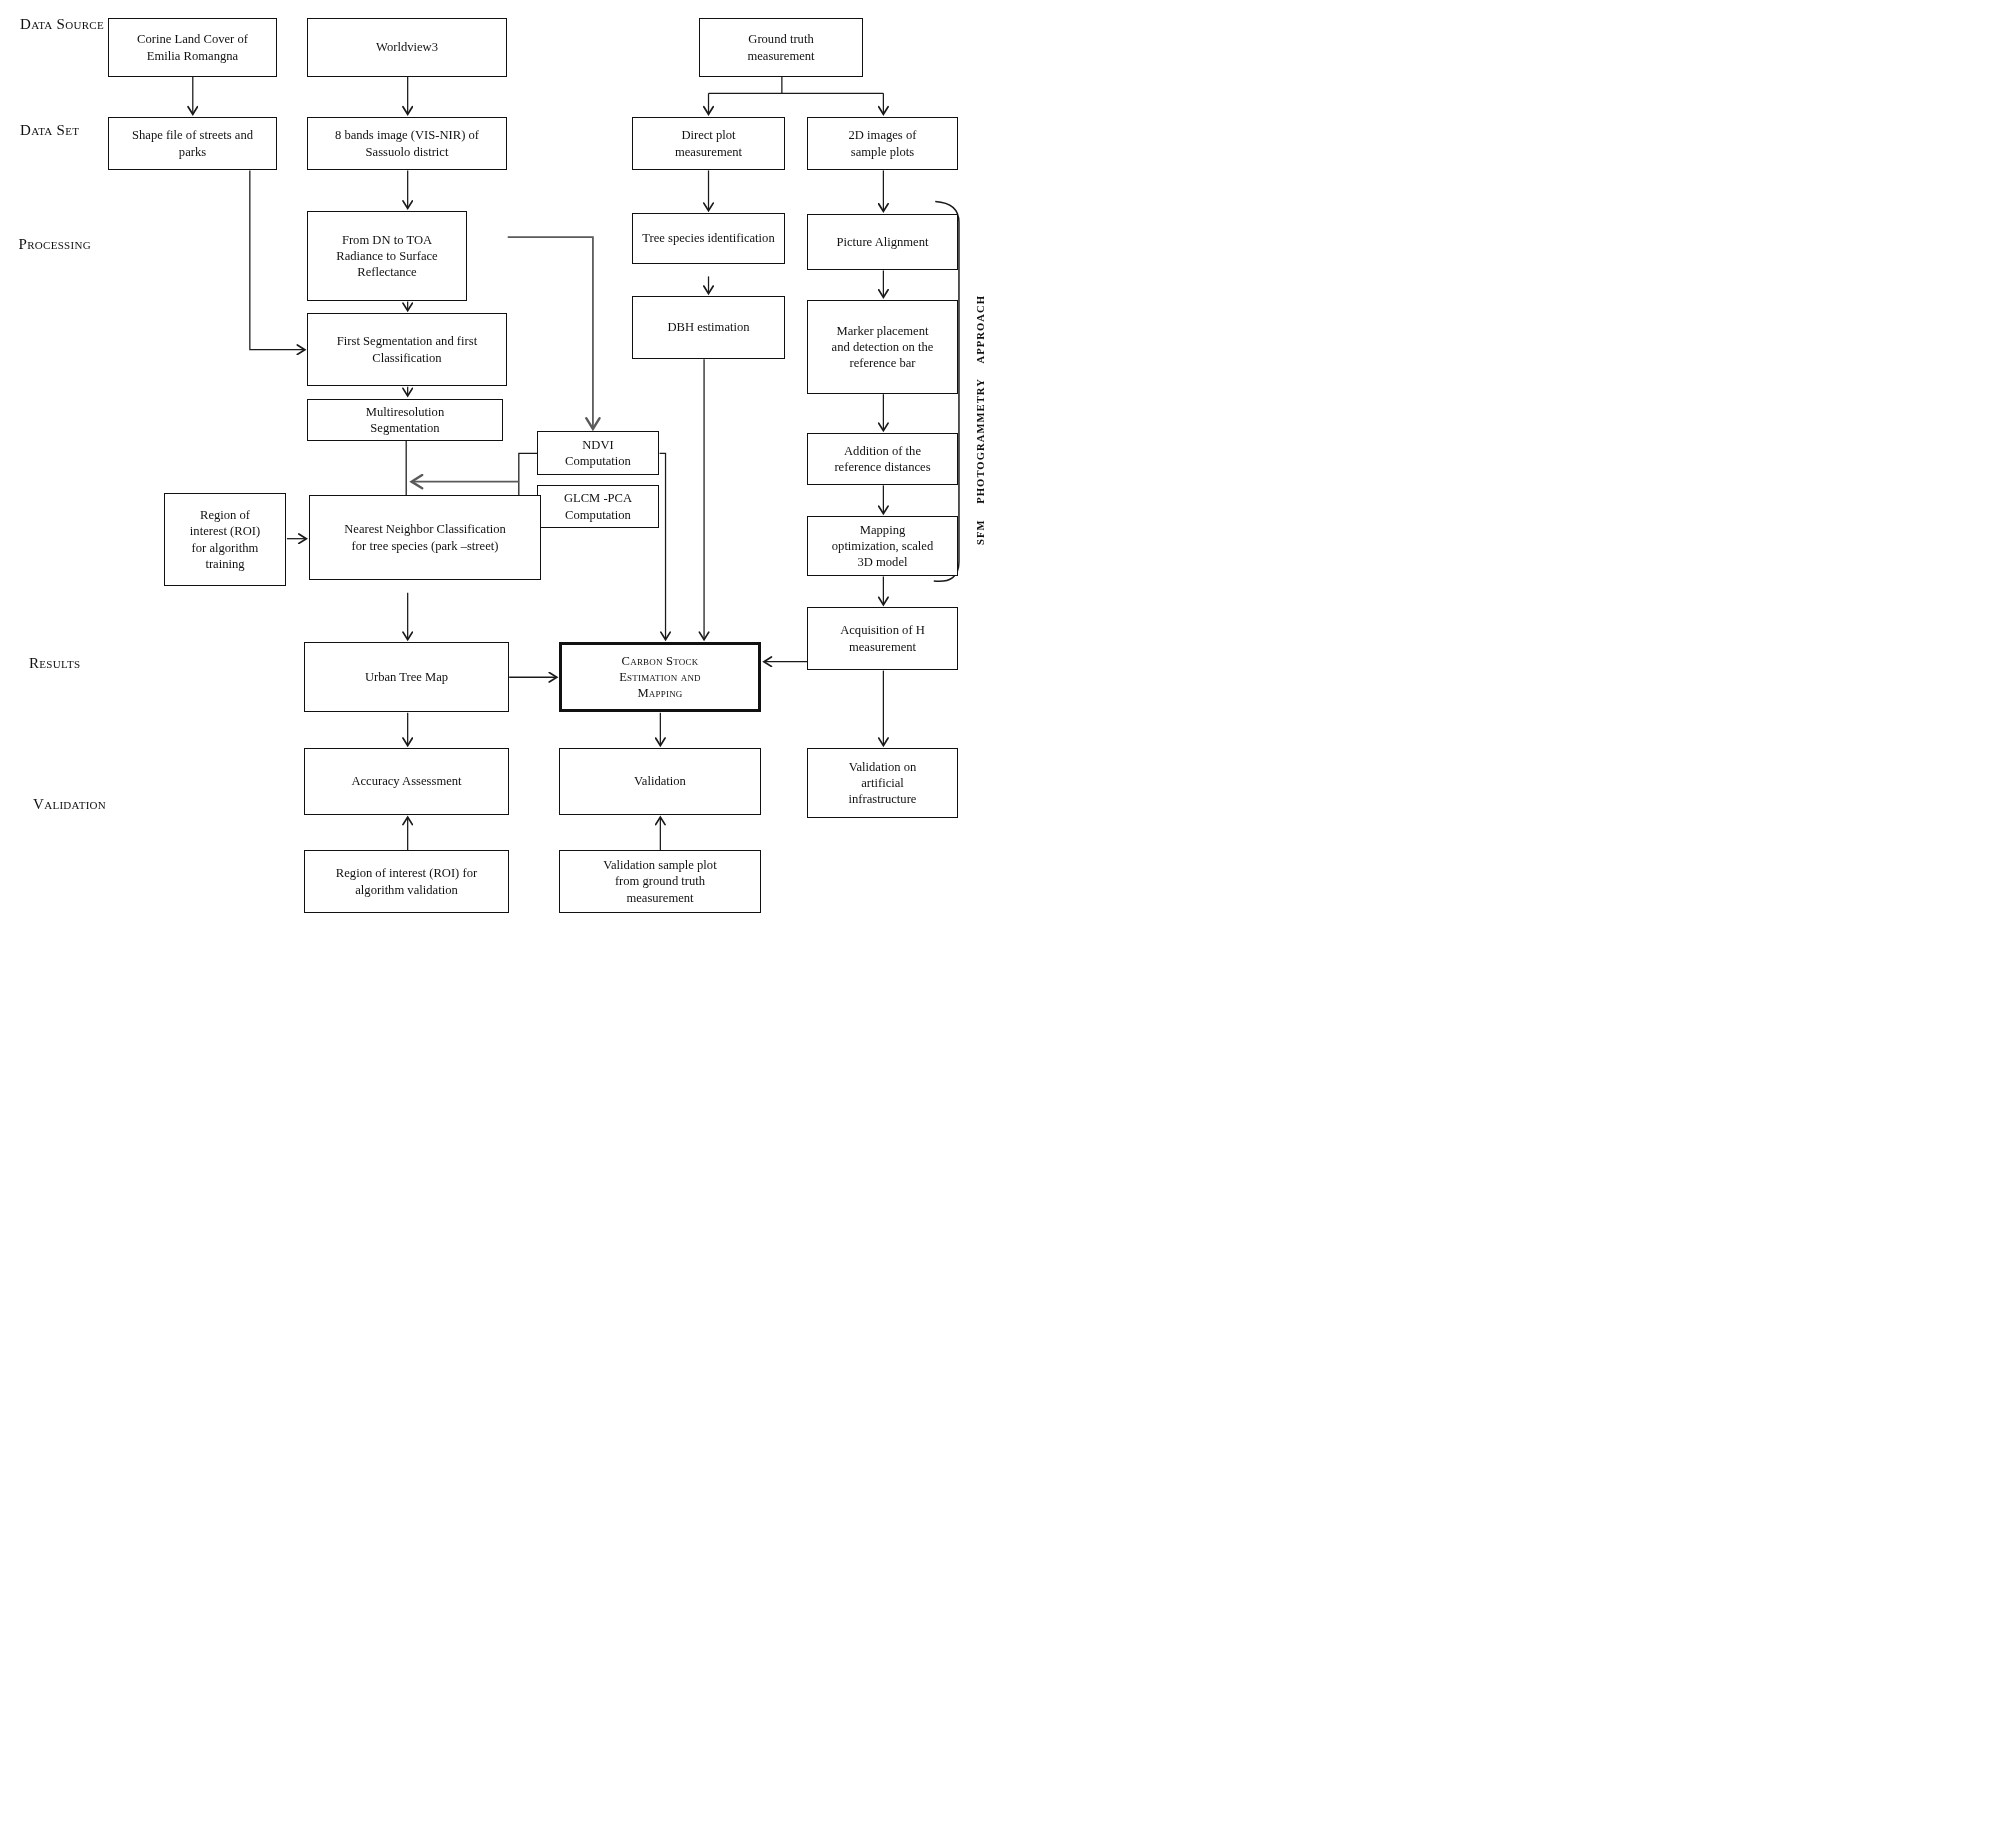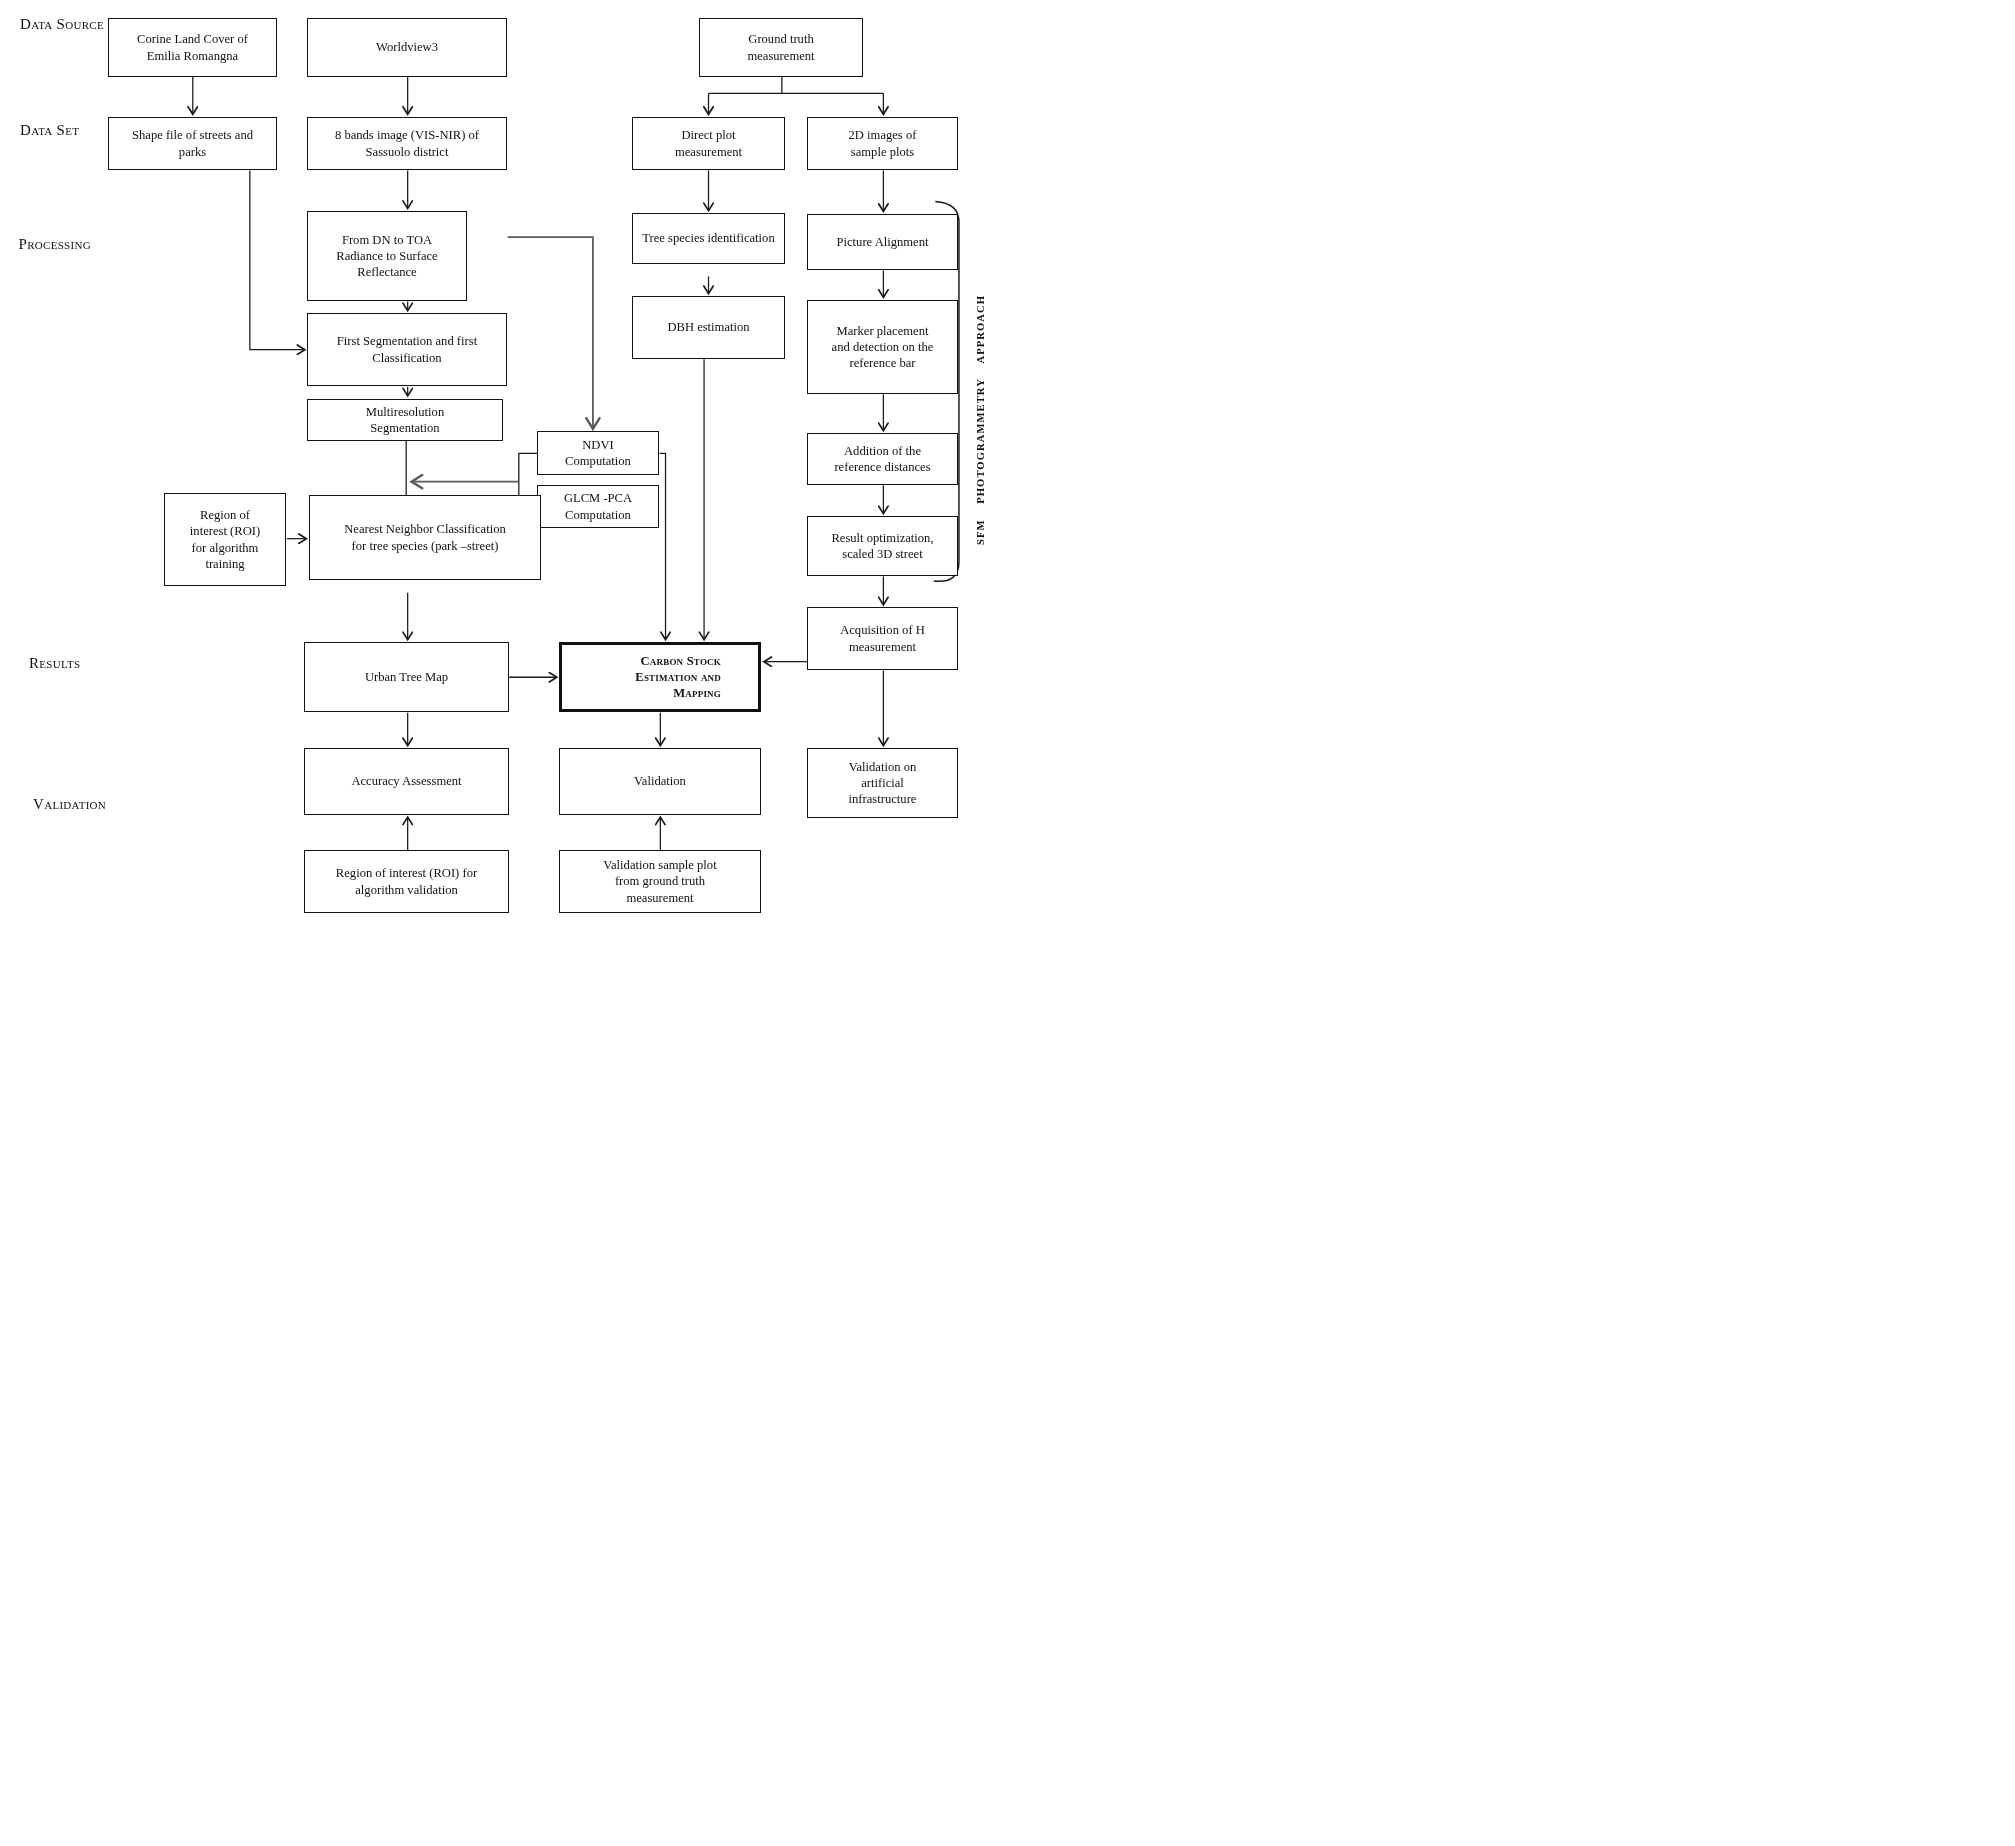--- a/index.html
+++ b/index.html
@@ -7,22 +7,22 @@
     position:relative;width:1008px;height:924px;background:#ffffff;
     font-family:"Liberation Serif", serif;color:#111;overflow:hidden;
   }
   .wires{position:absolute;left:0;top:0;pointer-events:none;}
   .node{
     position:absolute;display:flex;align-items:center;justify-content:center;
     text-align:center;border:1.5px solid #111;background:#fff;
     font-size:12.6px;line-height:1.28;padding:2.2px 4.4px;box-sizing:border-box;
   }
   .node.bold{
-    border-width:3px;font-weight:bold;font-variant:small-caps;
-    font-size:12.6px;letter-spacing:0.2px;text-align:right;
+    border-width:3px;font-weight:normal;font-variant:small-caps;
+    font-size:12.6px;letter-spacing:0.2px;
   }
   .row-label{
     position:absolute;font-variant:small-caps;font-weight:400;
     font-size:15px;line-height:1.18;letter-spacing:0.3px;
   }
   .side-label{
     position:absolute;left:969px;top:258px;height:323px;width:22px;
     writing-mode:vertical-rl;transform:rotate(180deg);
     display:flex;align-items:center;justify-content:center;
     font-size:10.7px;letter-spacing:1px;word-spacing:12px;white-space:nowrap;
@@ -110,21 +110,21 @@
   <div class="node" style="left:632px;top:296px;width:153px;height:63px">DBH estimation</div>
   <div class="node" style="left:807px;top:300px;width:151px;height:94px;padding:2.2px 21px">Marker placement and detection on the reference bar</div>
 
   <div class="node" style="left:307px;top:399px;width:196px;height:42px;padding:2.2px 33px">Multiresolution Segmentation</div>
   <div class="node" style="left:537px;top:431px;width:122px;height:44px;padding:2.2px 22px">NDVI Computation</div>
   <div class="node" style="left:537px;top:485px;width:122px;height:43px">GLCM -PCA Computation</div>
   <div class="node" style="left:807px;top:433px;width:151px;height:52px;padding:2.2px 18px">Addition of the reference distances</div>
 
   <div class="node" style="left:164px;top:493px;width:122px;height:93px;padding:2.2px 18.5px">Region of interest (ROI) for algorithm training</div>
   <div class="node" style="left:309px;top:495px;width:232px;height:85px;padding:8px 26px">Nearest Neighbor Classification for tree species (park –street)</div>
-  <div class="node" style="left:807px;top:516px;width:151px;height:60px;padding:2.2px 21px">Result optimization, scaled 3D street</div>
+  <div class="node" style="left:807px;top:516px;width:151px;height:60px;padding:2.2px 21px">Mapping optimization, scaled 3D model</div>
 
   <div class="node" style="left:807px;top:607px;width:151px;height:63px">Acquisition of H measurement</div>
   <div class="node" style="left:304px;top:642px;width:205px;height:70px">Urban Tree Map</div>
   <div class="node bold" style="left:559px;top:642px;width:202px;height:70px;padding:2.2px 37px">Carbon Stock Estimation and Mapping</div>
 
   <div class="node" style="left:304px;top:748px;width:205px;height:67px">Accuracy Assessment</div>
   <div class="node" style="left:559px;top:748px;width:202px;height:67px">Validation</div>
   <div class="node" style="left:807px;top:748px;width:151px;height:70px;padding:2.2px 19px">Validation on artificial infrastructure</div>
 
   <div class="node" style="left:304px;top:850px;width:205px;height:63px;padding:2.2px 26px">Region of interest (ROI) for algorithm validation</div>

